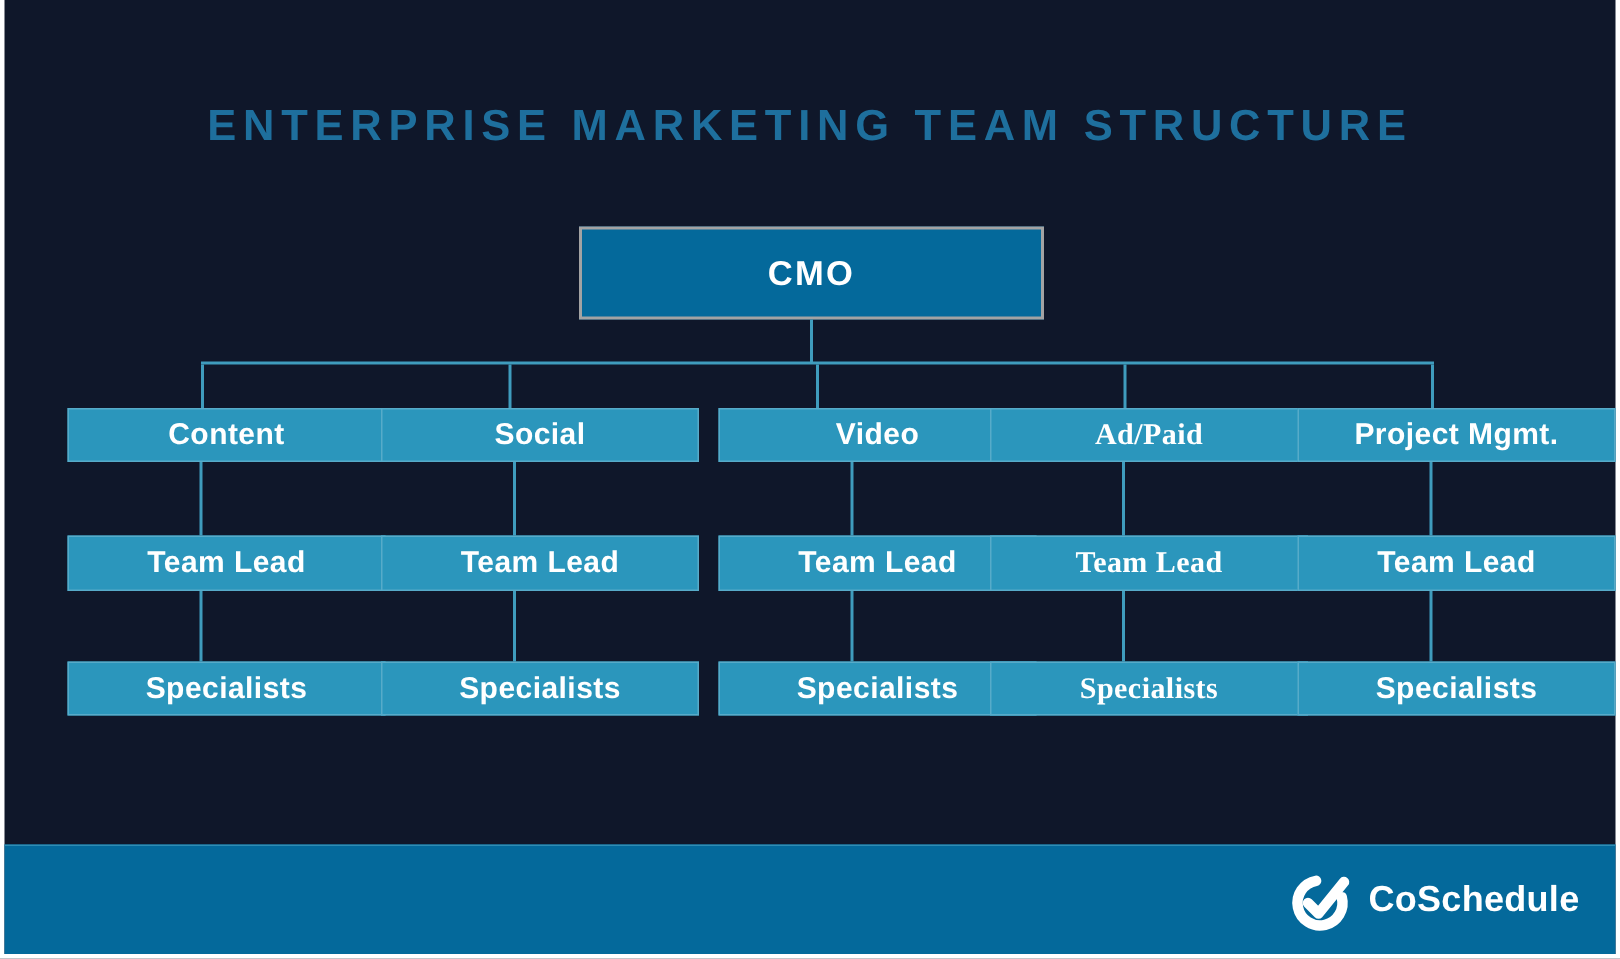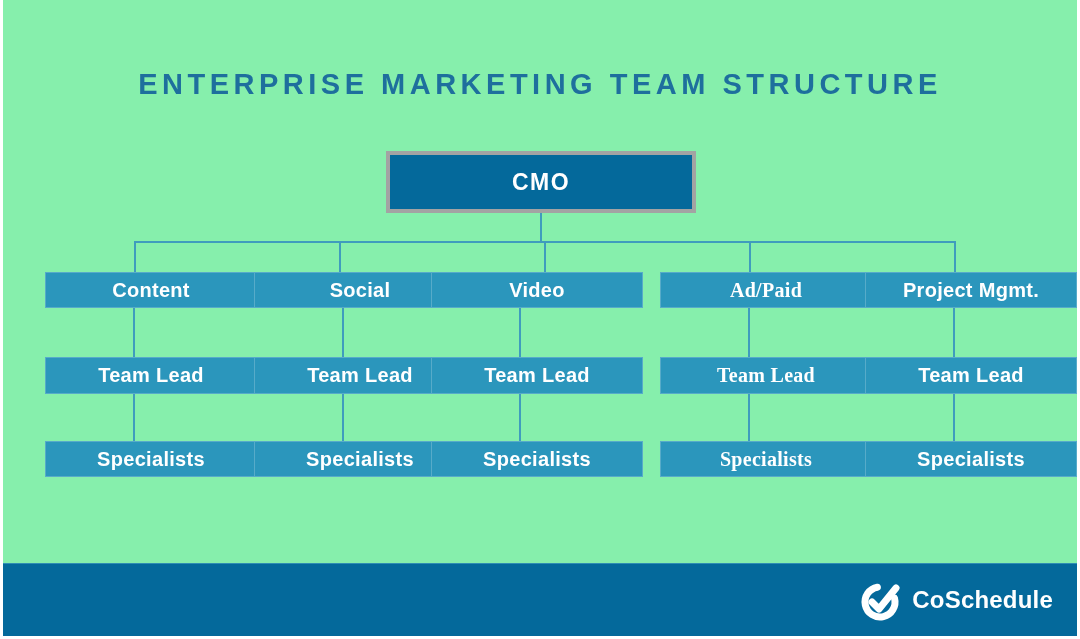--- a/index.html
+++ b/index.html
@@ -2,51 +2,51 @@
 <html><head>
 <meta charset="utf-8">
 <style>
   html, body { margin: 0; padding: 0; background: #ffffff; }
   body {
     width: 1080px; height: 639px; position: relative; overflow: hidden;
     font-family: "Liberation Sans", sans-serif;
   }
   .canvas {
     position: absolute; left: 3px; top: 0; right: 3px; bottom: 3px;
-    background: #86efac;
+    background: #0f172a;
   }
   .title {
     position: absolute; top: 68px; left: 0; width: 100%;
     text-align: center; margin: 0;
     font-size: 29px; font-weight: bold; letter-spacing: 4.5px;
     color: #1e6f9d;
   }
   .box {
     position: absolute; box-sizing: border-box;
     display: flex; align-items: center; justify-content: center;
     color: #ffffff; font-weight: bold;
   }
   .cmo-box {
     left: 383px; top: 151px; width: 310px; height: 62px;
-    background: #04699b; border: 4px solid #a3a3a3;
+    background: #04699b; border: 2px solid #a3a3a3;
     font-size: 23px; letter-spacing: 1.5px;
   }
   .light-box {
     background: #2b96bc; border: 1px solid #57abc9;
     font-size: 20px; letter-spacing: 0.3px;
     width: 212px; height: 36px; left: 0;
   }
   .line { position: absolute; background: #3f9cbd; }
   .cmo-drop   { left: 537px; top: 213px; width: 2px; height: 29px; }
   .hbar       { left: 131px; top: 241px; width: 822px; height: 2px; }
   .drop       { top: 243px; width: 2px; height: 29px; }
   .drop-0 { left: 131px; } .drop-1 { left: 336px; } .drop-2 { left: 541px; }
   .drop-3 { left: 746px; } .drop-4 { left: 951px; }
   .col { position: absolute; top: 272px; width: 178px; height: 205px; }
-  .col-0 { left: 42px; }  .col-1 { left: 251px; } .col-2 { left: 428px; text-decoration: underline; }
+  .col-0 { left: 42px; }  .col-1 { left: 251px; } .col-2 { left: 476px; text-decoration: underline; }
   .col-3 { left: 657px; font-family: Liberation Serif, serif; } .col-4 { left: 862px; }
   .dept { top: 0; }
   .lead { top: 85px; height: 37px; }
   .spec { top: 169px; }
   .vline { position: absolute; left: calc(50% - 1px); width: 2px; background: #3f9cbd; }
   .v1 { top: 36px; height: 49px; }
   .v2 { top: 122px; height: 47px; }
   .footer {
     position: absolute; left: 0; right: 0; bottom: 0; height: 72px;
     background: #04699b; border-top: 1px solid #2f8db4;

